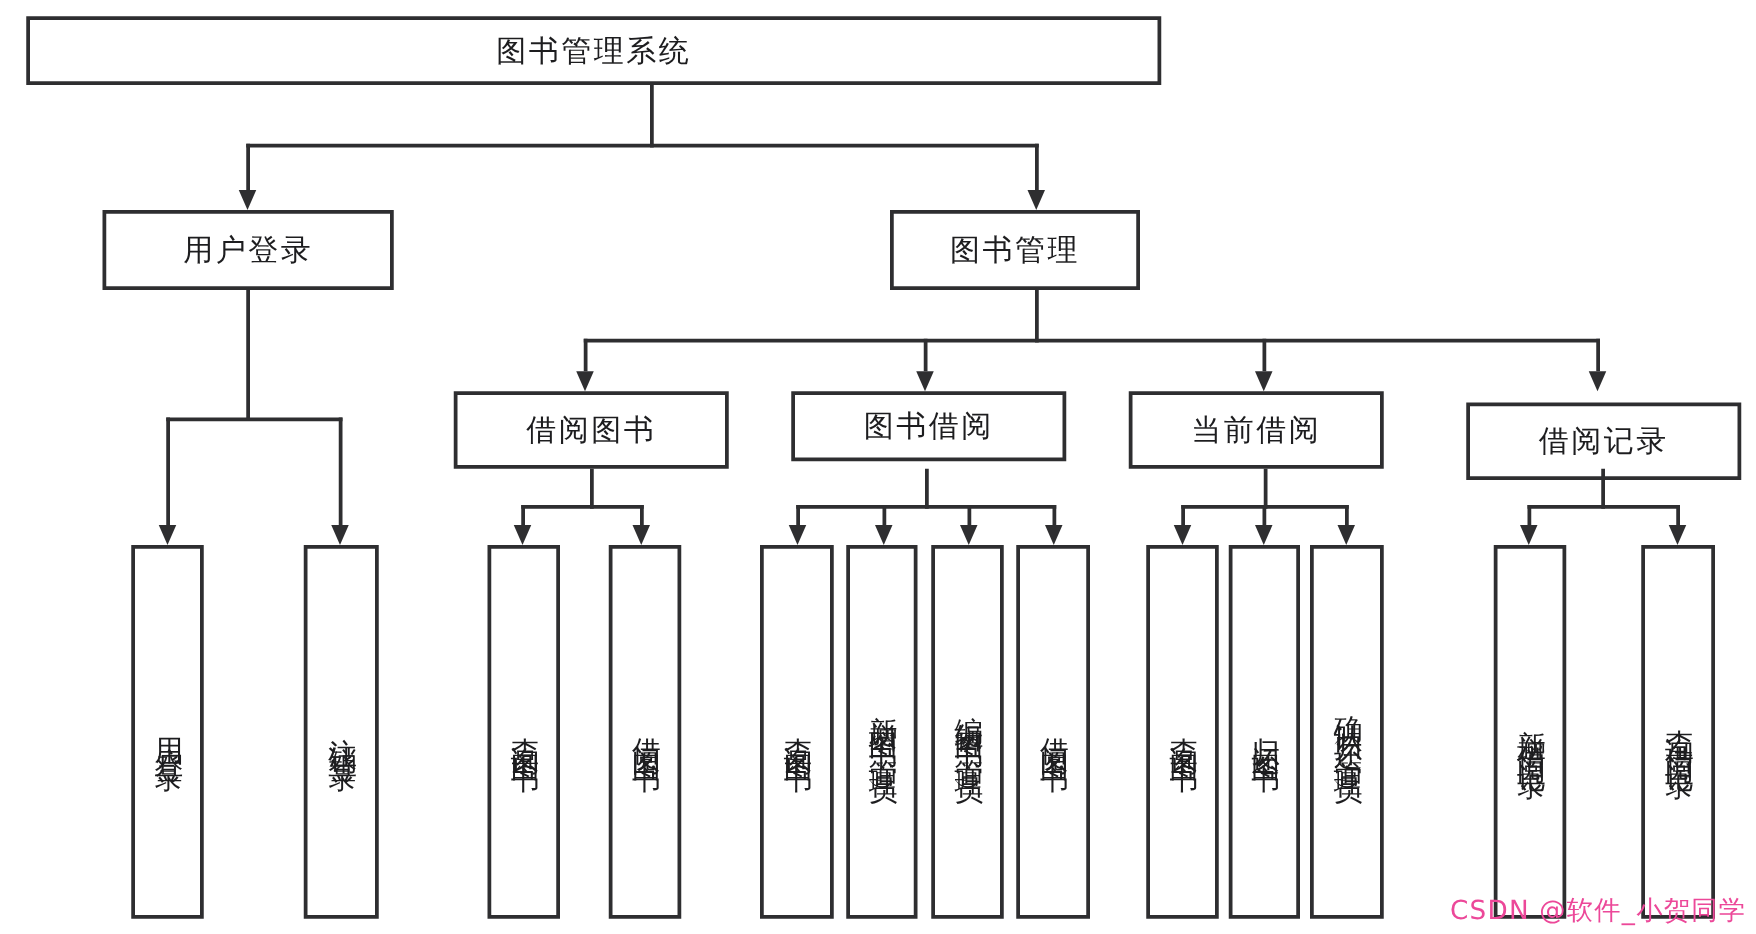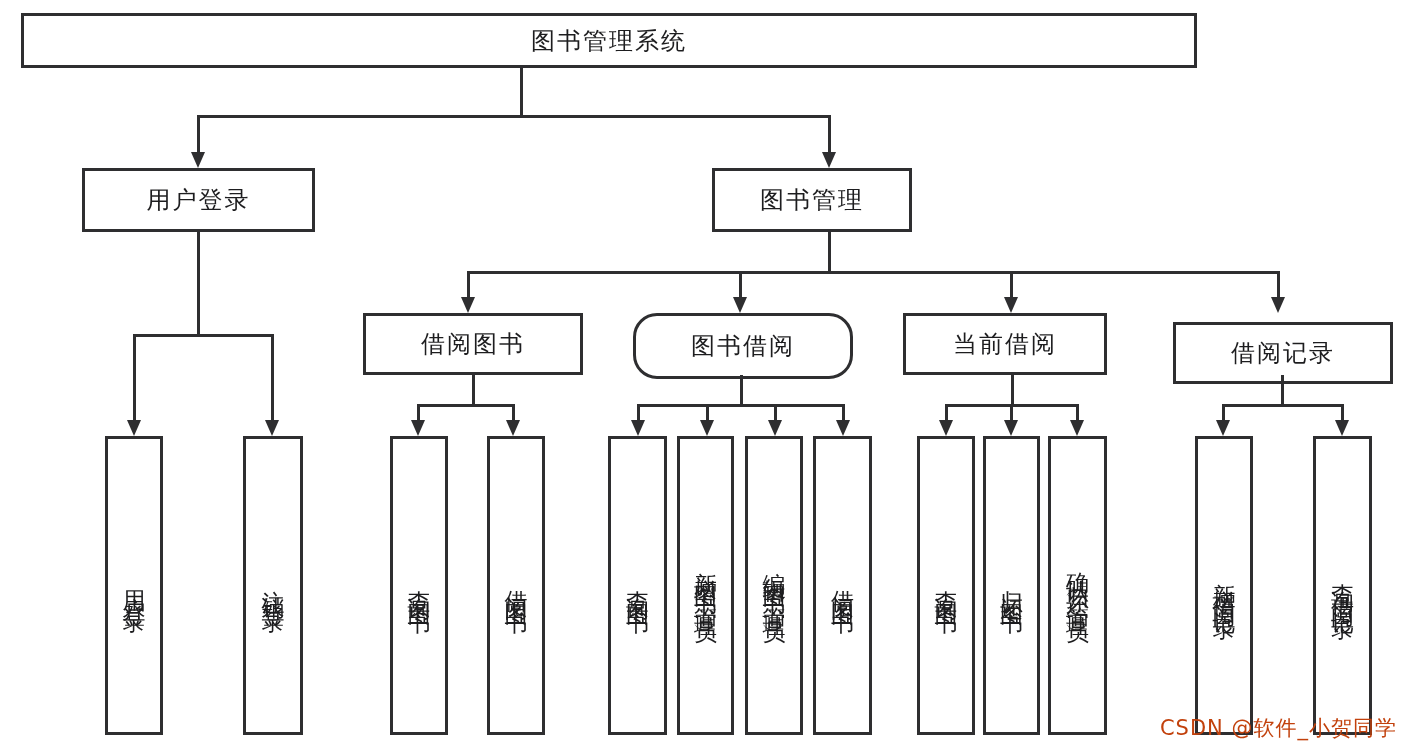--- a/index.html
+++ b/index.html
@@ -22,43 +22,43 @@
   }
   .hline, .vline { position:absolute; background:#2e2e30; }
   .hline { height:3px; }
   .vline { width:3px; }
   .arrowhead {
     position:absolute; width:0; height:0;
     border-left:7px solid transparent; border-right:7px solid transparent;
     border-top:16px solid #2e2e30;
   }
   .watermark {
-    position:absolute; right:8px; bottom:5px; font-size:21px; color:#c2410c; letter-spacing:1px;text-align:center;
+    position:absolute; right:8px; bottom:5px; font-size:21px; color:#ec4899; letter-spacing:1px;text-align:center;
   }
 </style>
 </head>
 <body>
 
 <div class="canvas">
 
-  <div class="box" style="left:21px; top:13px; width:1176px; height:55px;">
+  <div class="box" style="left:21px; top:13px; width:908px; height:55px;">
     <span>图书管理系统</span>
   </div>
 
   <div class="box" style="left:82px; top:168px; width:233px; height:64px;">
     <span>用户登录</span>
   </div>
   <div class="box" style="left:712px; top:168px; width:200px; height:64px;">
     <span>图书管理</span>
   </div>
 
   <div class="box" style="left:363px; top:313px; width:220px; height:62px;">
     <span>借阅图书</span>
   </div>
-  <div class="box" style="left:633px; top:313px; width:220px; height:66px;border-radius:24px;">
+  <div class="box" style="left:633px; top:313px; width:220px; height:56px;">
     <span>图书借阅</span>
   </div>
   <div class="box" style="left:903px; top:313px; width:204px; height:62px;">
     <span>当前借阅</span>
   </div>
   <div class="box" style="left:1173px; top:322px; width:220px; height:62px;">
     <span>借阅记录</span>
   </div>
 
   <div class="vbox" style="left:105px; top:436px; width:58px; height:299px;">

